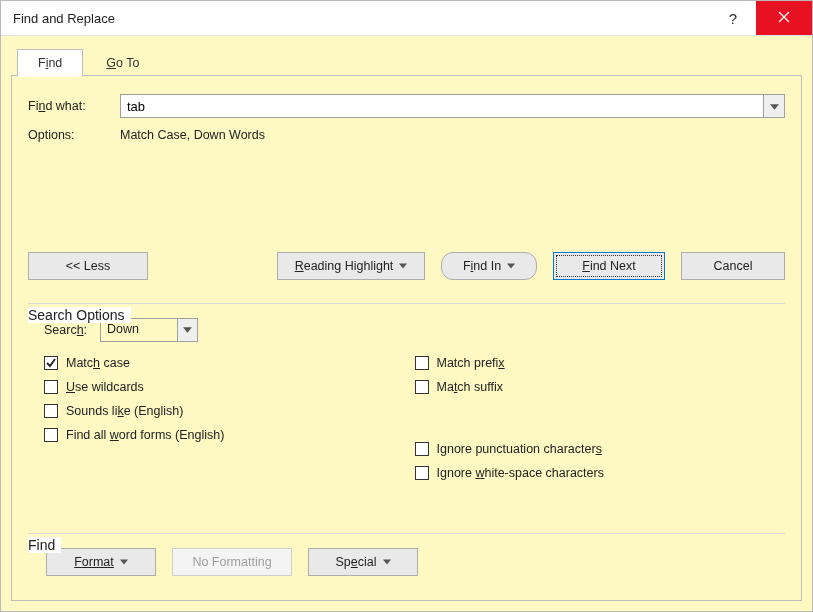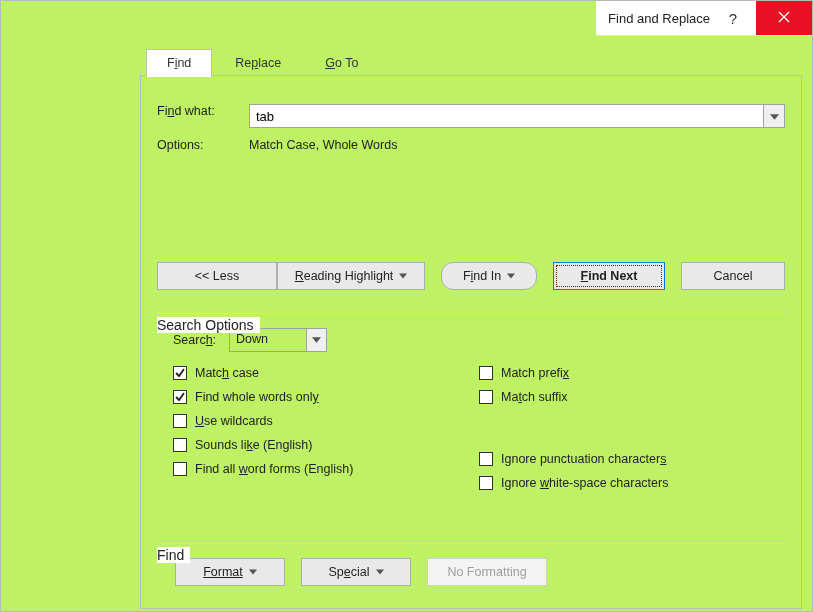--- a/index.html
+++ b/index.html
@@ -10,25 +10,24 @@
     color: #222;
     background: #fff;
     width: 813px;
     height: 612px;
     overflow: hidden;
   }
   .window {
     width: 813px;
     height: 612px;
     border: 1px solid #b9b9b9;
-    background: #bef264;
+    background: #fef9c3;
     box-sizing: border-box;
     display: flex;
     flex-direction: column;
-    align-items: flex-end;
   }
   .titlebar {
     height: 34px;
     display: flex;
     align-items: center;
     border-bottom: 1px solid #e3e3e3;
     background: #fff;
   }
   .titlebar .title {
     padding-left: 12px;
@@ -123,21 +122,20 @@
     width: 92px;
     font-size: 12.5px;
   }
   .ul { text-decoration: underline; }
 
   .findinput-wrap {
     flex: 1;
     display: flex;
     align-items: stretch;
     height: 24px;
-    margin-top: 10px;
   }
   .findinput {
     flex: 1;
     border: 1px solid #a0a0a0;
     border-right: none;
     padding: 2px 6px;
     font-family: inherit;
     font-size: 13px;
     outline: none;
     box-sizing: border-box;
@@ -305,23 +303,20 @@
       </span>
     </div>
   </div>
 
   <div class="body">
     <div class="tabs">
       <div class="tab active">
         <span>F</span><span class="ul">i</span><span>nd</span>
       </div>
       <div class="tab">
-        <span>Re</span><span class="ul">p</span><span>lace</span>
-      </div>
-      <div class="tab">
         <span></span><span class="ul">G</span><span>o To</span>
       </div>
     </div>
 
     <div class="tabpanel">
 
       <div class="row">
         <div class="lbl">
           <span>Fi</span><span class="ul">n</span><span>d what:</span>
         </div>
@@ -332,21 +327,21 @@
               <svg viewBox="0 0 10 6">
                   <polygon points="0,0 10,0 5,6"></polygon>
                 </svg>
             </span>
           </div>
         </div>
       </div>
 
       <div class="row options-line">
         <div class="lbl">Options:</div>
-        <div class="val">Match Case, Whole Words</div>
+        <div class="val">Match Case, Down Words</div>
       </div>
 
       <div class="btnrow">
         <div class="btn">
           <span>&lt;&lt; Less</span>
         </div>
         <div class="spacer-flex"></div>
         <div class="btn" style="min-width:148px;">
           <span><span></span><span class="ul">R</span><span>eading Highlight</span></span>
           <span class="caret">
@@ -358,21 +353,21 @@
         <div class="btnrow-gap"></div>
         <div class="btn" style="min-width:96px;border-radius:12px;">
           <span><span>F</span><span class="ul">i</span><span>nd In</span></span>
           <span class="caret">
               <svg viewBox="0 0 10 6">
                 <polygon points="0,0 10,0 5,6"></polygon>
               </svg>
             </span>
         </div>
         <div class="btnrow-gap"></div>
-        <div class="btn focus" style="min-width:112px;font-weight:bold;">
+        <div class="btn focus" style="min-width:112px;">
           <span><span></span><span class="ul">F</span><span>ind Next</span></span>
         </div>
         <div class="btnrow-gap"></div>
         <div class="btn" style="min-width:104px;">
           <span>Cancel</span>
         </div>
       </div>
 
       <div class="group">
         <span class="group-title">Search Options</span>
@@ -395,28 +390,20 @@
 
           <div class="checks-cols">
             <div class="checks-col">
               <div class="check">
                 <span class="chkbox checked">
                     <svg viewBox="0 0 12 12">
                       <polyline points="2,6 5,9 10,2"></polyline>
                     </svg>
                   </span>
                 <span><span>Matc</span><span class="ul">h</span><span> case</span></span>
-              </div>
-              <div class="check">
-                <span class="chkbox checked">
-                    <svg viewBox="0 0 12 12">
-                      <polyline points="2,6 5,9 10,2"></polyline>
-                    </svg>
-                  </span>
-                <span><span>Find whole words onl</span><span class="ul">y</span><span></span></span>
               </div>
               <div class="check">
                 <span class="chkbox"></span>
                 <span><span></span><span class="ul">U</span><span>se wildcards</span></span>
               </div>
               <div class="check">
                 <span class="chkbox"></span>
                 <span><span>Sounds li</span><span class="ul">k</span><span>e (English)</span></span>
               </div>
               <div class="check">
@@ -452,29 +439,29 @@
         <div class="group-line"></div>
         <div class="footer-btns">
           <div class="btn" style="min-width:110px;text-decoration:underline;">
             <span><span>F</span><span class="ul">o</span><span>rmat</span></span>
             <span class="caret">
                 <svg viewBox="0 0 10 6">
                   <polygon points="0,0 10,0 5,6"></polygon>
                 </svg>
               </span>
           </div>
+          <div class="btn disabled" style="min-width:120px;">
+            <span>No Formatting</span>
+          </div>
           <div class="btn" style="min-width:110px;">
             <span><span>Sp</span><span class="ul">e</span><span>cial</span></span>
             <span class="caret">
                 <svg viewBox="0 0 10 6">
                   <polygon points="0,0 10,0 5,6"></polygon>
                 </svg>
               </span>
           </div>
-          <div class="btn disabled" style="min-width:120px;">
-            <span>No Formatting</span>
-          </div>
         </div>
       </div>
 
     </div>
   </div>
 </div>
 
 </body></html>

